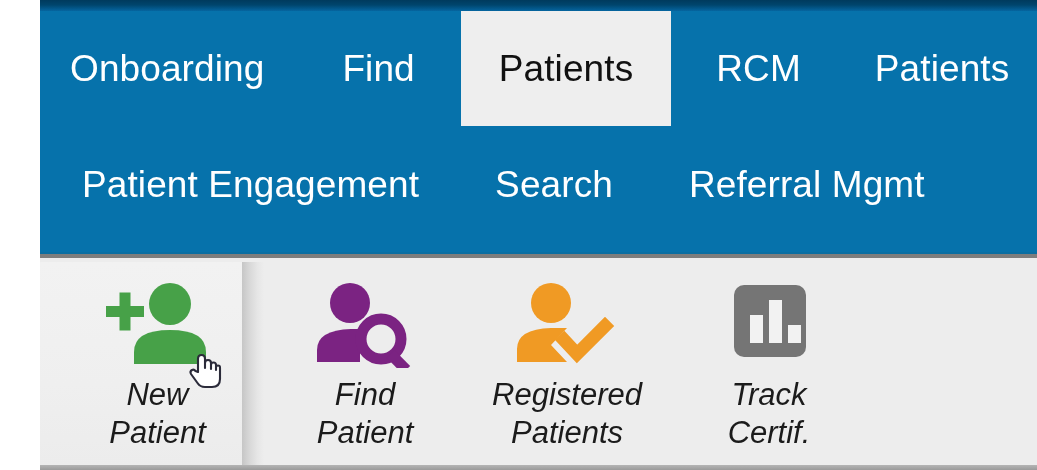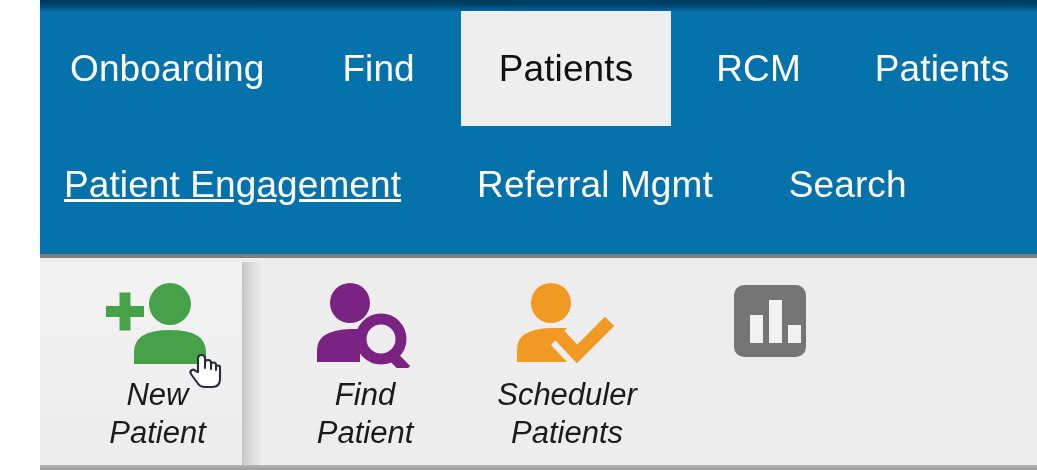--- a/index.html
+++ b/index.html
@@ -187,28 +187,28 @@
       </div>
       <div class="nav-item" style="padding-left:45px;padding-right:42px;">
         <span>RCM</span>
       </div>
       <div class="nav-item" style="padding-left:32px;padding-right:0;">
         <span>Patients</span>
       </div>
     </div>
 
     <div class="nav-row nav-row-2">
-      <div class="nav-item" style="padding-left:24px;padding-right:38px;text-decoration:underline;">
+      <div class="nav-item" style="padding-left:42px;padding-right:38px;">
         <span>Patient Engagement</span>
+      </div>
+      <div class="nav-item" style="padding-left:38px;padding-right:38px;">
+        <span>Search</span>
       </div>
       <div class="nav-item" style="padding-left:38px;padding-right:38px;">
         <span>Referral Mgmt</span>
-      </div>
-      <div class="nav-item" style="padding-left:38px;padding-right:38px;">
-        <span>Search</span>
       </div>
     </div>
 
     <div class="nav-bottomline"></div>
   </div>
 
   <div class="toolbar">
     <div class="toolbar-inner">
 
       <div class="tool-tile hover">
@@ -239,33 +239,35 @@
       </div>
 
       <div class="tool-tile">
         <span class="tool-icon">
           <svg viewBox="0 0 120 86" width="120" height="86" aria-hidden="true">
             <circle cx="44" cy="21" r="20" fill="#f09a24"></circle>
             <path d="M10 80 L10 67 Q10 47 44 46 L60 46 L44 63 L60 80 Z" fill="#f09a24"></path>
             <path d="M57 58 L70 72 L98 44" fill="none" stroke="#f09a24" stroke-width="13" stroke-linecap="square" stroke-linejoin="miter"></path>
           </svg>
         </span>
-        <span class="tool-label">Scheduler
+        <span class="tool-label">Registered
 Patients</span>
       </div>
 
       <div class="tool-tile">
         <span class="tool-icon">
           <svg viewBox="0 0 120 86" width="120" height="86" aria-hidden="true">
             <rect x="25" y="3" width="72" height="72" rx="10" ry="10" fill="#757575"></rect>
             <rect x="41" y="33" width="13" height="28" fill="#f2f2f2"></rect>
             <rect x="60" y="18" width="13" height="43" fill="#f2f2f2"></rect>
             <rect x="79" y="43" width="13" height="18" fill="#f2f2f2"></rect>
           </svg>
         </span>
+        <span class="tool-label">Track
+Certif.</span>
       </div>
 
     </div>
     <div class="toolbar-bottomline"></div>
   </div>
 
   <span class="cursor">
     <svg viewBox="0 0 34 38" width="34" height="38" aria-hidden="true">
       <path d="M10 20 L10 7 Q10 3 13.5 3 Q17 3 17 7 L17 16 L17 11 Q17 8 20 8 Q23 8 23 11 L23 17 L23 13 Q23 10.5 25.5 10.5 Q28 10.5 28 13 L28 18 L28 15.5 Q28 13.5 30 13.5 Q32 13.5 32 15.5 L32 27 Q32 35 24 35 L17 35 Q12 35 9.5 31 L3 22 Q1.5 19.5 4 18 Q6 17 7.5 19 Z" fill="#ffffff" stroke="#2b2b3a" stroke-width="2.1" stroke-linejoin="round"></path>
     </svg>

